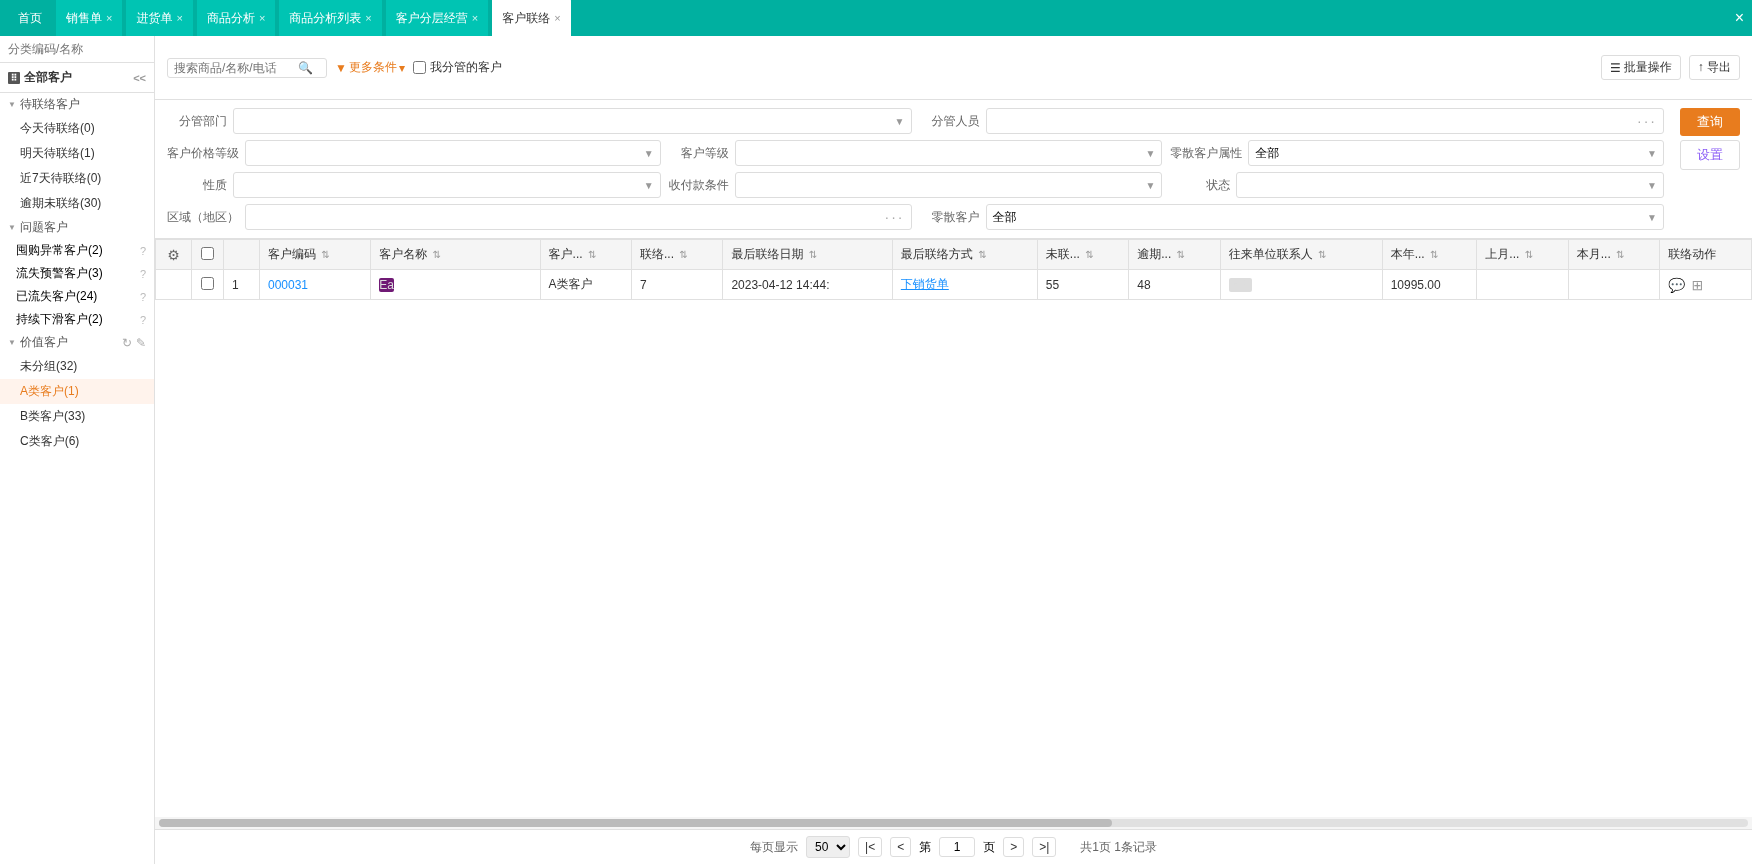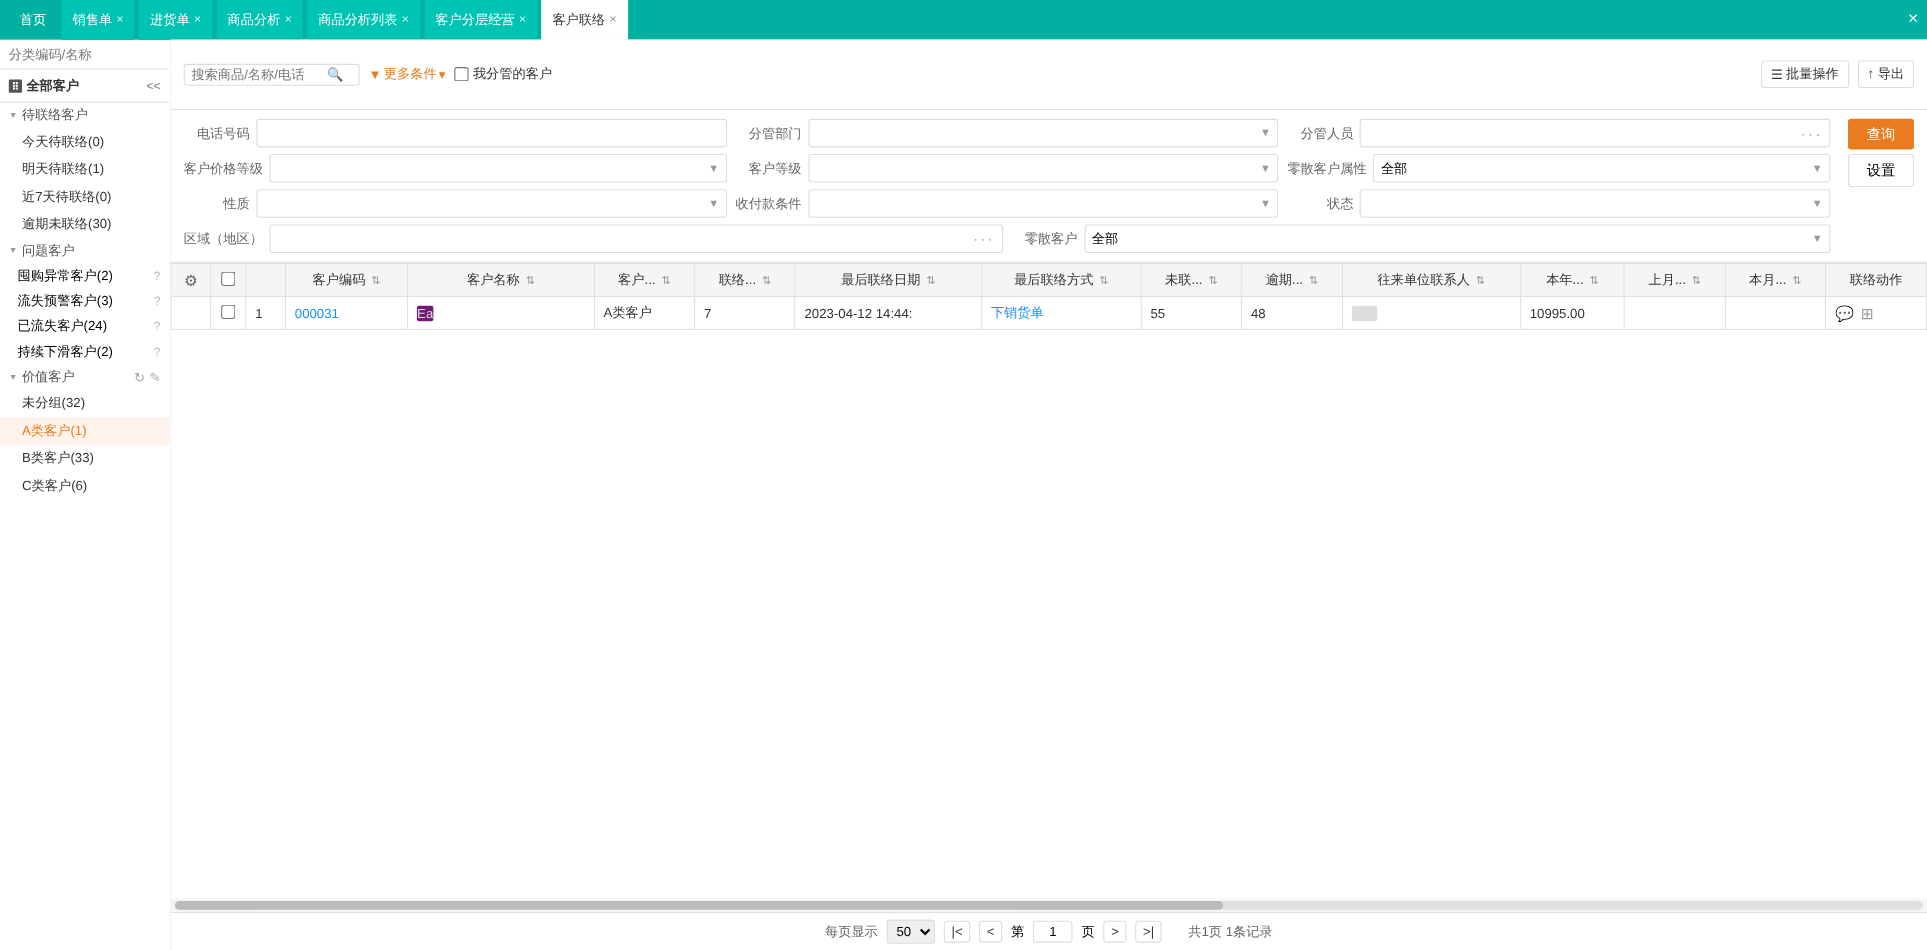--- a/index.html
+++ b/index.html
@@ -220,21 +220,21 @@
       background: #e87c1e;
       color: white;
       border: none;
       padding: 5px 16px;
       border-radius: 3px;
       cursor: pointer;
       font-size: 13px;
     }
     .btn-settings {
       background: white;
-      color: #000000;
+      color: #8b5cf6;
       border: 1px solid #ddd;
       padding: 5px 16px;
       border-radius: 3px;
       cursor: pointer;
       font-size: 13px;
     }
     .action-buttons {
       display: flex;
       flex-direction: column;
       gap: 4px;
@@ -251,40 +251,41 @@
     table {
       width: 100%;
       border-collapse: collapse;
     }
     thead tr {
       background: #f5f5f5;
     }
     th {
       border: 1px solid #e0e0e0;
       padding: 6px 8px;
-      text-align: center;
+      text-align: left;
       color: #333;
       font-weight: normal;
       white-space: nowrap;
       position: relative;
     }
     td {
       border: 1px solid #e0e0e0;
       padding: 6px 8px;
       color: #333;
       white-space: nowrap;
     }
     .col-sort {
       color: #999;
       font-size: 10px;
       margin-left: 2px;
     }
     .link-text {
       color: #1890ff;
       cursor: pointer;
+      text-decoration: underline;
     }
 
     
     .pagination-bar {
       display: flex;
       align-items: center;
       justify-content: center;
       padding: 6px 12px;
       background: white;
       border-top: 1px solid #e0e0e0;
@@ -517,24 +518,20 @@
           <span>导出</span>
         </button>
       </div>
     </div>
 
     <div class="filter-form">
       <div style="display:flex;align-items:flex-start;gap:8px;">
         <div style="flex:1;">
 
           <div class="filter-row">
-            <div class="filter-cell">
-              <span class="filter-label">电话号码</span>
-              <div class="filter-input"></div>
-            </div>
             <div class="filter-cell">
               <span class="filter-label">分管部门</span>
               <div class="filter-input">
                 <span></span>
                 <span class="chevron">▼</span>
               </div>
             </div>
             <div class="filter-cell">
               <span class="filter-label">分管人员</span>
               <div class="filter-input">

